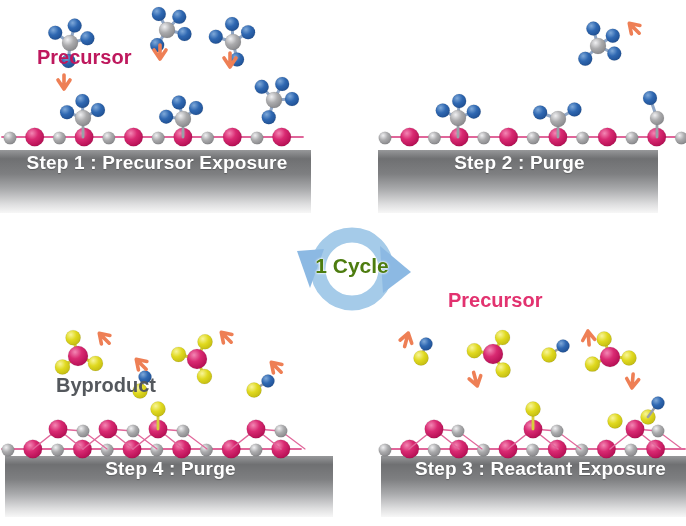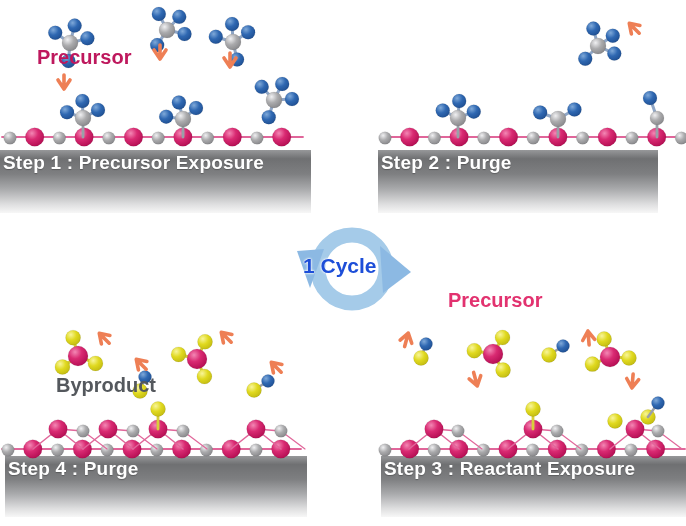--- a/index.html
+++ b/index.html
@@ -3,30 +3,30 @@
 <meta charset="utf-8">
 <style>
   html,body{margin:0;padding:0;background:#fff;}
   .stage{position:relative;width:686px;height:526px;background:#ffffff;overflow:hidden;
          font-family:"Liberation Sans",sans-serif;}
   .substrate{position:absolute;
      background:linear-gradient(180deg,#97989a 0%,#6f7072 14%,#7e7f81 38%,#a9aaac 62%,#dededf 86%,#f7f7f7 100%);}
   .s1{left:0;top:150px;width:311px;height:63px;}
   .s2{left:378px;top:150px;width:280px;height:63px;}
   .s3{left:381px;top:456px;width:316px;height:61px;}
-  .s4{left:5px;top:456px;width:302px;height:61px;}
+  .s4{left:5px;top:456px;width:328px;height:61px;}
   .cap{display:block;color:#ffffff;font-size:19px;font-weight:bold;
        padding:2px 0 0 3px;white-space:nowrap;letter-spacing:.2px;
-       text-shadow:0 1px 1px rgba(0,0,0,.25);}
+       text-shadow:0 1px 1px rgba(0,0,0,.25);text-align:center;}
   .lbl{position:absolute;font-weight:bold;font-size:20px;white-space:nowrap;}
   .lbl-precursor{left:37px;top:2px;color:#be185d;margin-top:44px;}
   .lbl-reactant{left:448px;top:289px;color:#e2326f;}
   .lbl-byproduct{left:13px;top:374px;color:#54585d;margin-left:43px;}
-  .cycle-text{position:absolute;left:303px;top:254px;width:98px;text-align:left;
-      font-size:21px;font-weight:bold;color:#1d4ed8;
+  .cycle-text{position:absolute;left:303px;top:254px;width:98px;text-align:center;
+      font-size:21px;font-weight:bold;color:#4d7c0f;
       text-shadow:0 0 3px #fff,0 0 2px #fff,0 0 1px #fff;}
   svg.scene{position:absolute;left:0;top:0;pointer-events:none;}
 </style>
 </head>
 <body>
 
 <div class="stage">
 
   <div class="substrate s1">
     <span class="cap">Step 1 : Precursor Exposure</span>

